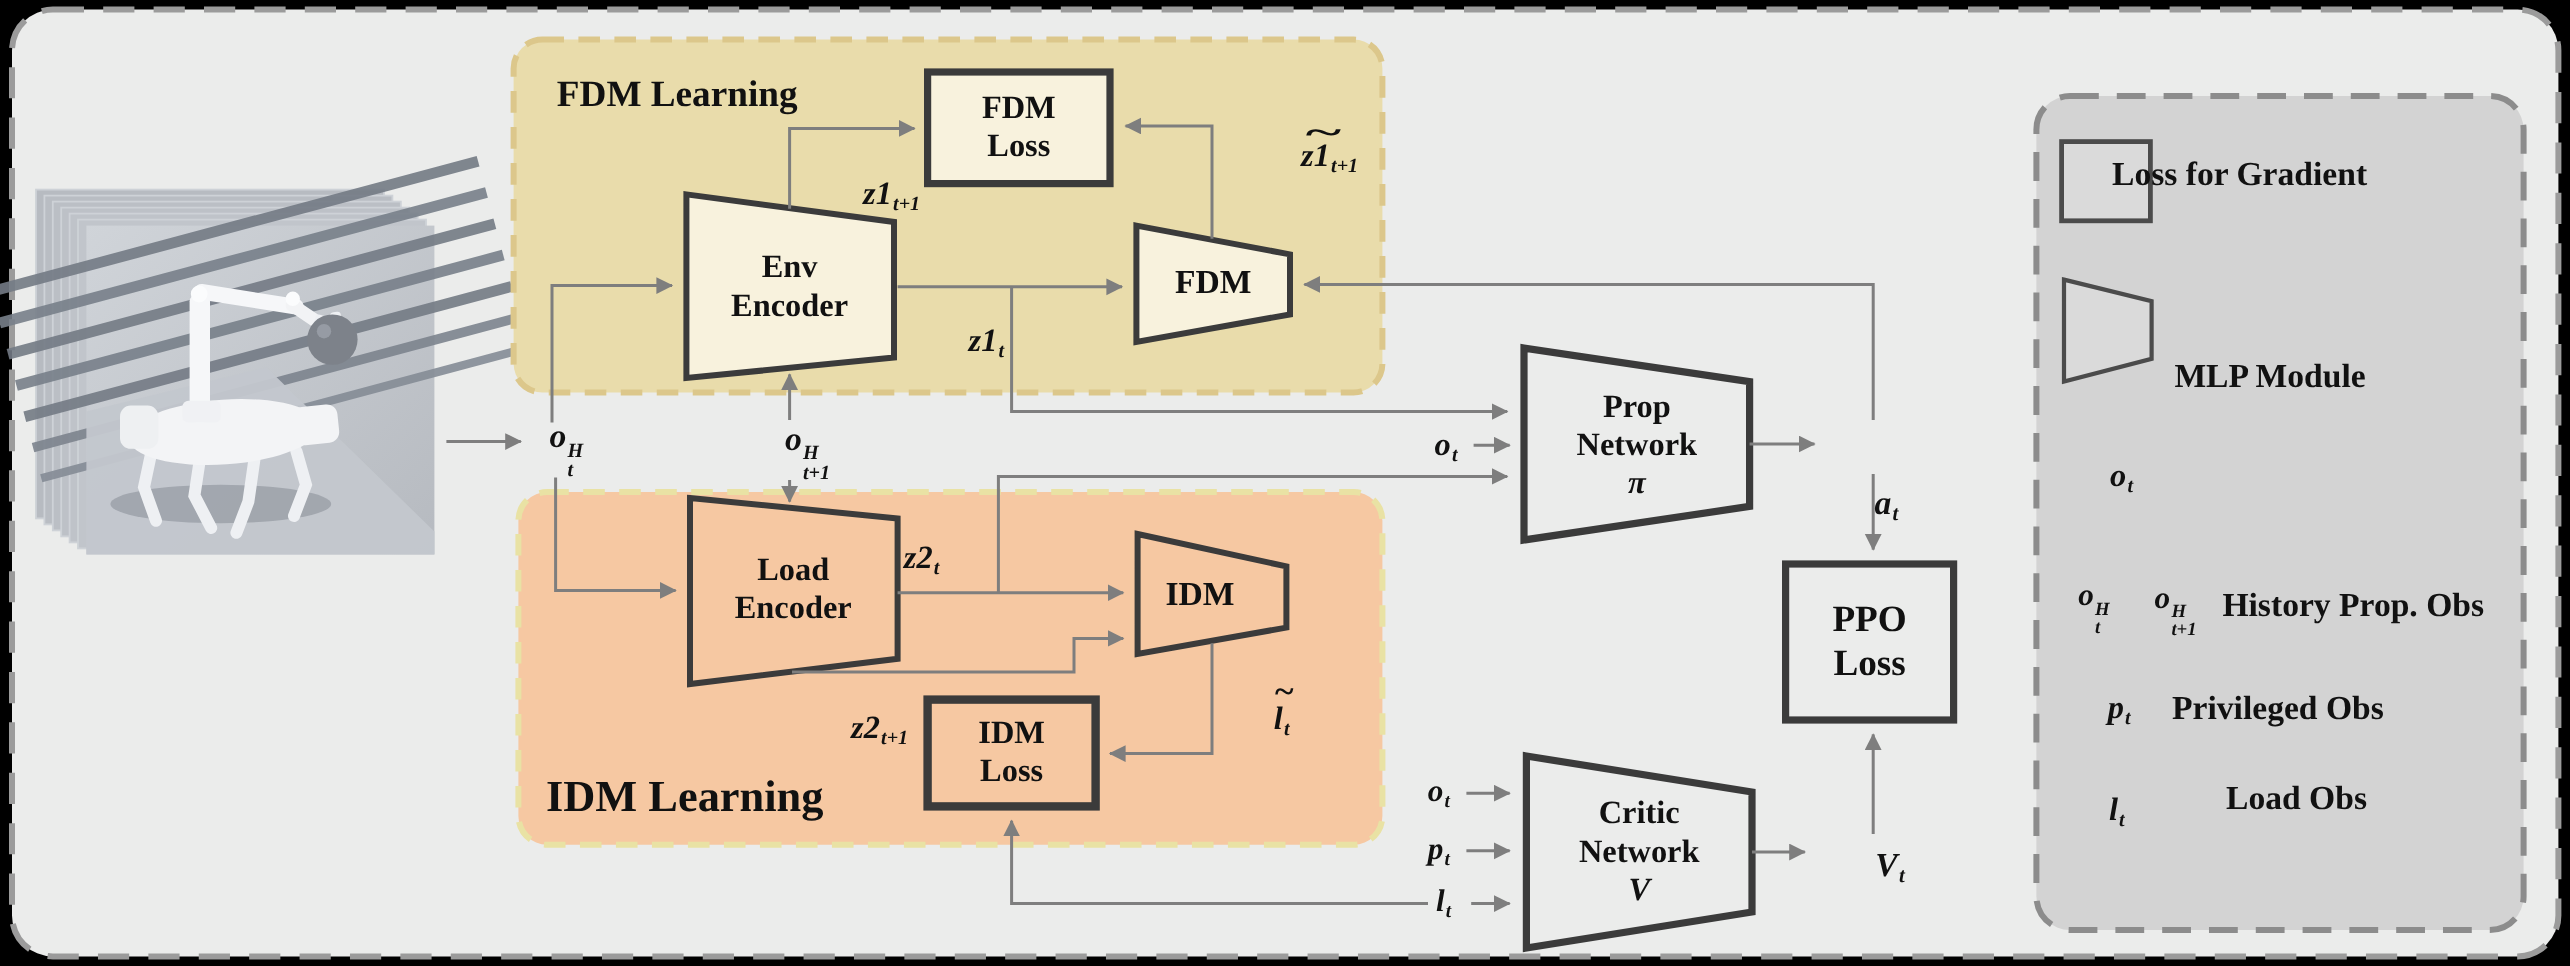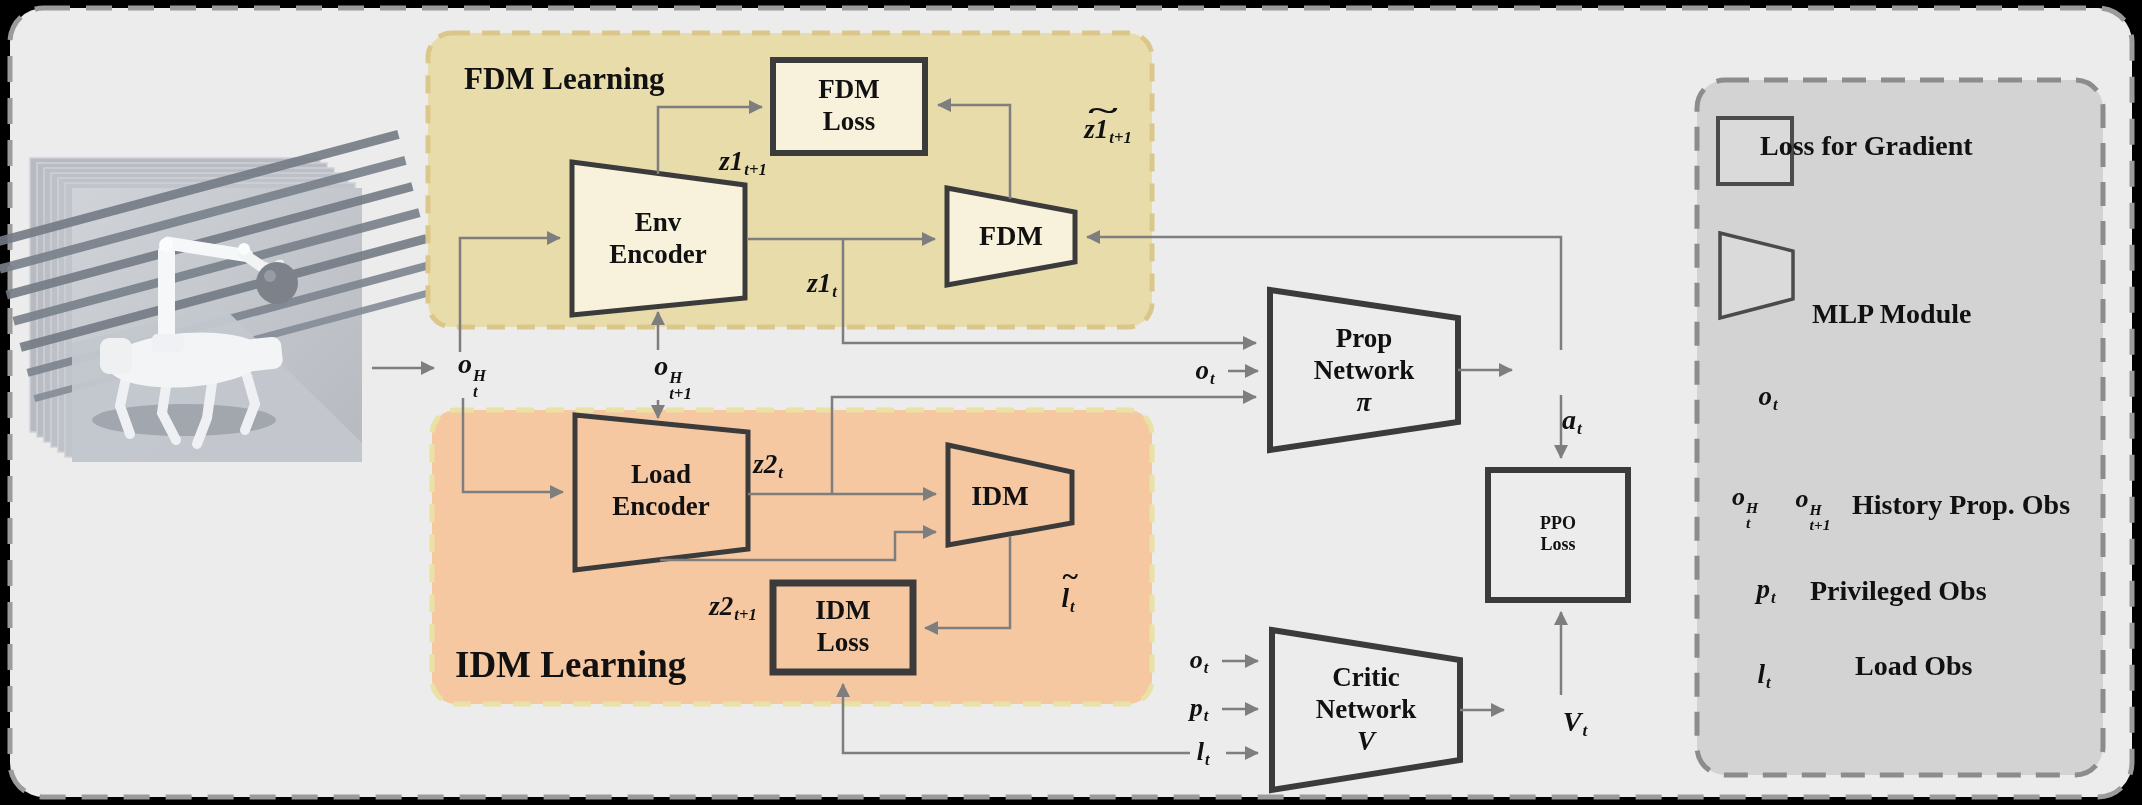--- a/index.html
+++ b/index.html
@@ -145,21 +145,21 @@
   <div class="label center" style="left:1364px;top:371px;font-size:27px;">
     <div>Prop</div>
     <div>Network</div>
     <div class="it">π</div>
   </div>
   <div class="label center" style="left:1366px;top:710px;font-size:27px;">
     <div>Critic</div>
     <div>Network</div>
     <div class="it">V</div>
   </div>
-  <div class="label center" style="left:1558px;top:534px;font-size:18px;">
+  <div class="label center" style="left:1558px;top:534px;font-size:31px;">
     <div>PPO</div>
     <div>Loss</div>
   </div>
 
   <div class="label center" style="left:472px;top:374px;font-size:28px;">
     <span class="math"><span>o</span><span class="mstack">
           <span>H</span>
           <span>t</span>
         </span></span>
   </div>

